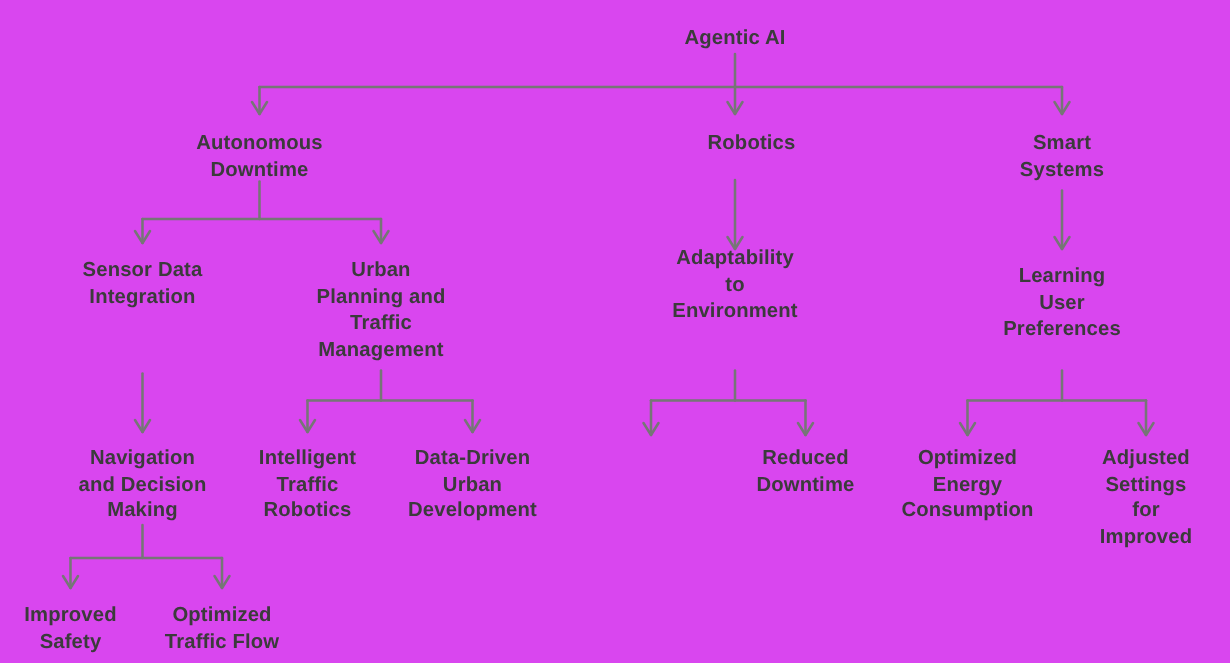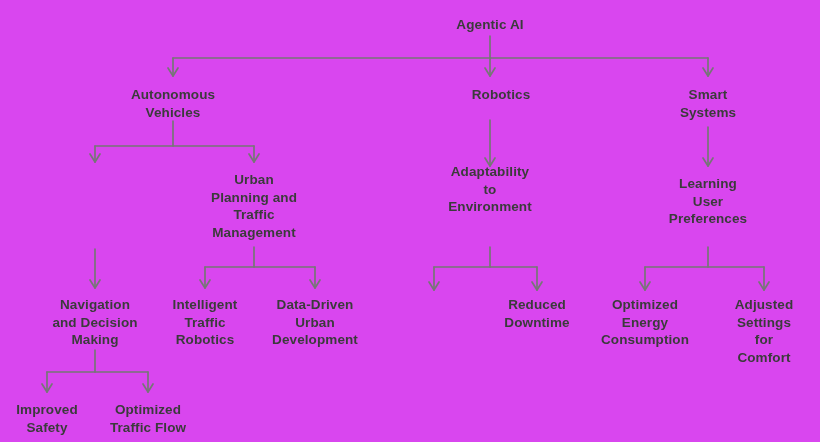--- a/index.html
+++ b/index.html
@@ -80,25 +80,27 @@
       <path d="M708,247 L708,267"></path>
       <path d="M645,267 L764,267"></path>
       <path d="M645,267 L645,290" marker-end="url(#arrowhead)"></path>
       <path d="M764,267 L764,290" marker-end="url(#arrowhead)"></path>
     </g>
   </svg>
 
   <div class="node" style="left:490px; top:16px;">Agentic AI</div>
 
   <div class="node" style="left:173px; top:86px;">Autonomous
-Vehicles</div>
+Downtime</div>
   <div class="node" style="left:501px; top:86px;">Robotics</div>
   <div class="node" style="left:708px; top:86px;">Smart
 Systems</div>
 
+  <div class="node" style="left:95px;  top:171px;">Sensor Data
+Integration</div>
   <div class="node" style="left:254px; top:171px;">Urban
 Planning and
 Traffic
 Management</div>
   <div class="node" style="left:490px; top:163px;">Adaptability
 to
 Environment</div>
   <div class="node" style="left:708px; top:175px;">Learning
 User
 Preferences</div>
@@ -112,20 +114,20 @@
   <div class="node" style="left:315px; top:296px;">Data-Driven
 Urban
 Development</div>
   <div class="node" style="left:537px; top:296px;">Reduced
 Downtime</div>
   <div class="node" style="left:645px; top:296px;">Optimized
 Energy
 Consumption</div>
   <div class="node" style="left:764px; top:296px;">Adjusted
 Settings for
-Comfort</div>
+Improved</div>
 
   <div class="node" style="left:47px;  top:401px;">Improved
 Safety</div>
   <div class="node" style="left:148px; top:401px;">Optimized
 Traffic Flow</div>
 
 </div>
 
 </body></html>

